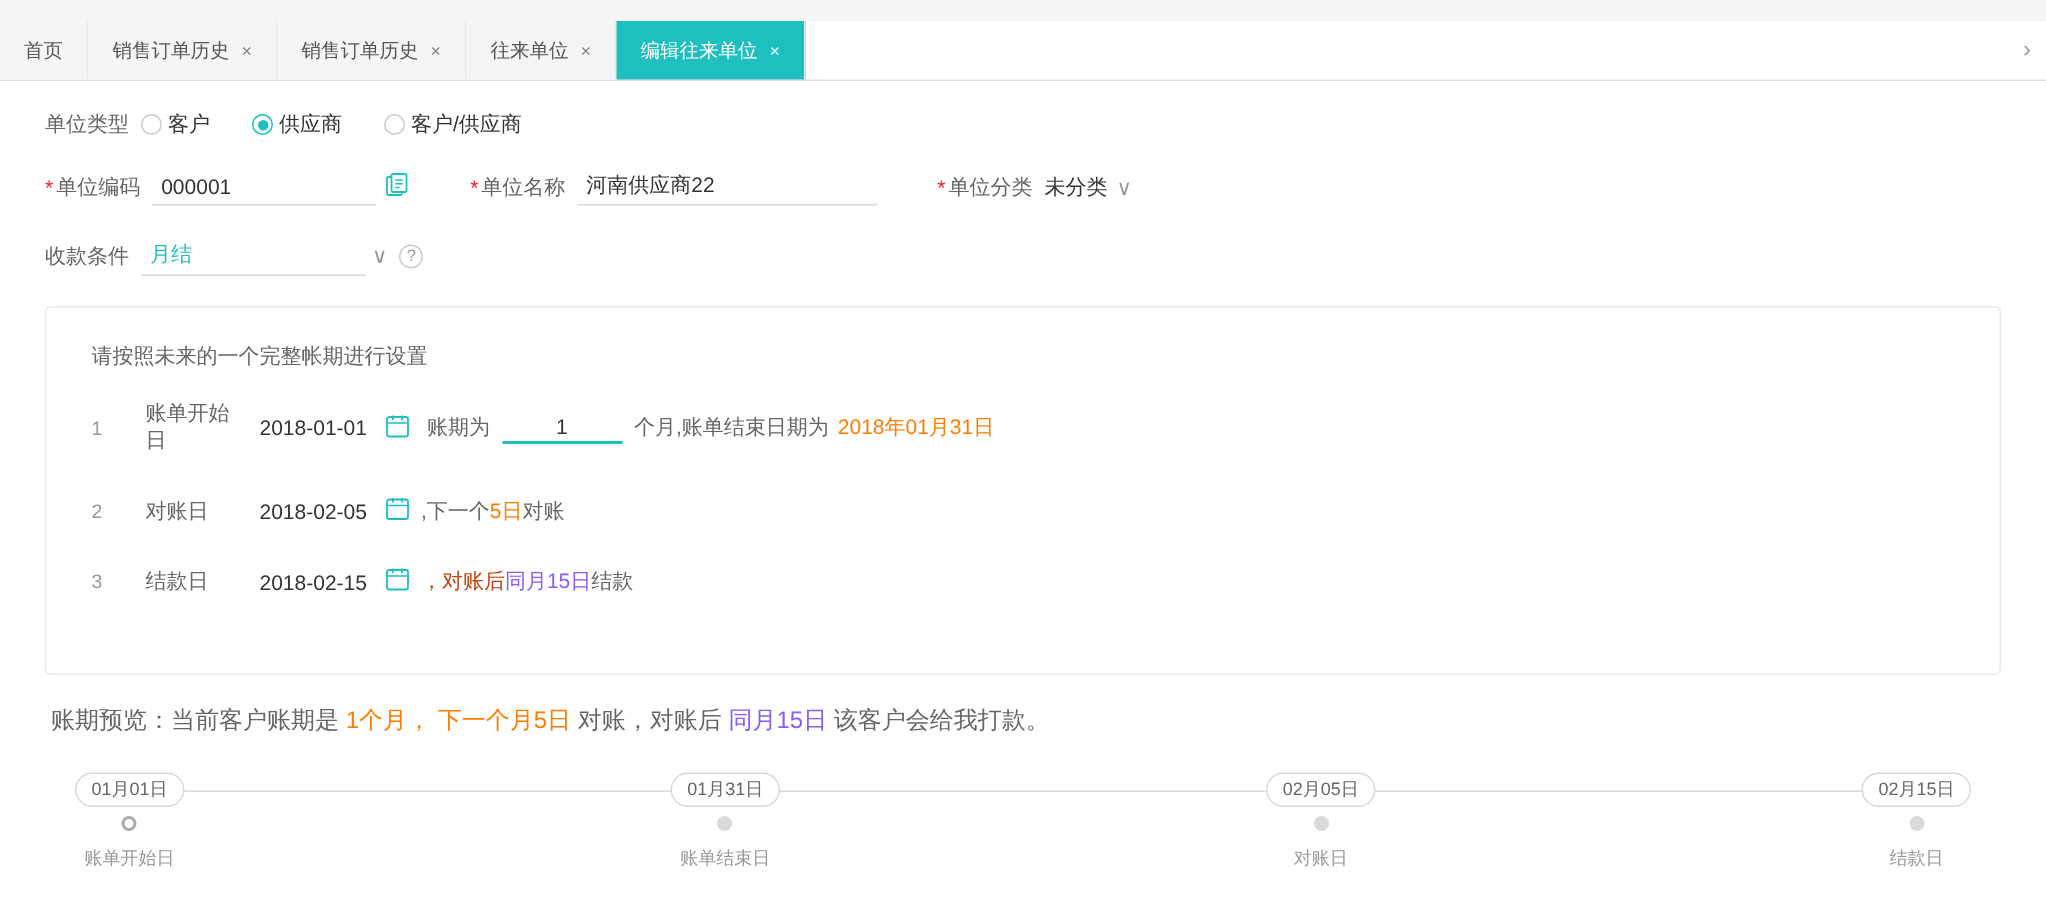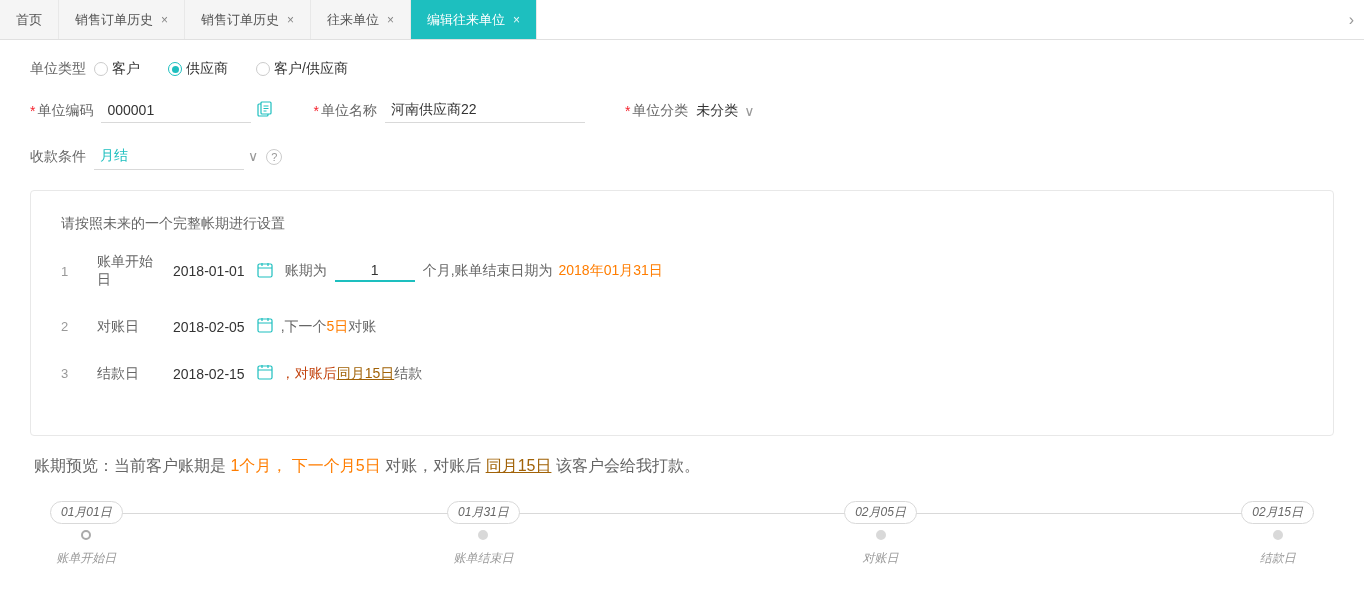--- a/index.html
+++ b/index.html
@@ -6,20 +6,21 @@
     body { font-family: 'Microsoft YaHei', Arial, sans-serif; font-size: 14px; color: #333; background: #f5f5f5; }
 
     
     .tabs-bar {
       display: flex;
       align-items: center;
       background: #fff;
       border-bottom: 1px solid #e0e0e0;
       height: 40px;
       padding: 0;
+      margin-top: 14px;
     }
     .tab-item {
       display: flex;
       align-items: center;
       padding: 0 16px;
       height: 100%;
       font-size: 13px;
       color: #555;
       cursor: pointer;
       border-right: 1px solid #e8e8e8;
@@ -193,38 +194,37 @@
       border: none;
       border-bottom: 2px solid #1dbfbf;
       width: 80px;
       text-align: center;
       font-size: 14px;
       outline: none;
       color: #333;
       padding: 2px 4px;
     }
     .text-orange { color: #ff7d00; }
-    .text-teal { color: #a16207; text-decoration: underline; }
+    .text-teal { color: #8b5cf6; }
 
     
     .preview-text {
       font-size: 16px;
       color: #666;
       margin-bottom: 24px;
       padding-left: 4px;
     }
 
     
     .timeline {
       display: flex;
       align-items: flex-start;
       position: relative;
       padding: 0 20px;
       margin-top: 16px;
-      font-style: italic;
     }
     .timeline-line {
       position: absolute;
       top: 12px;
       left: 20px;
       right: 20px;
       height: 1px;
       background: #d9d9d9;
       z-index: 0;
     }

